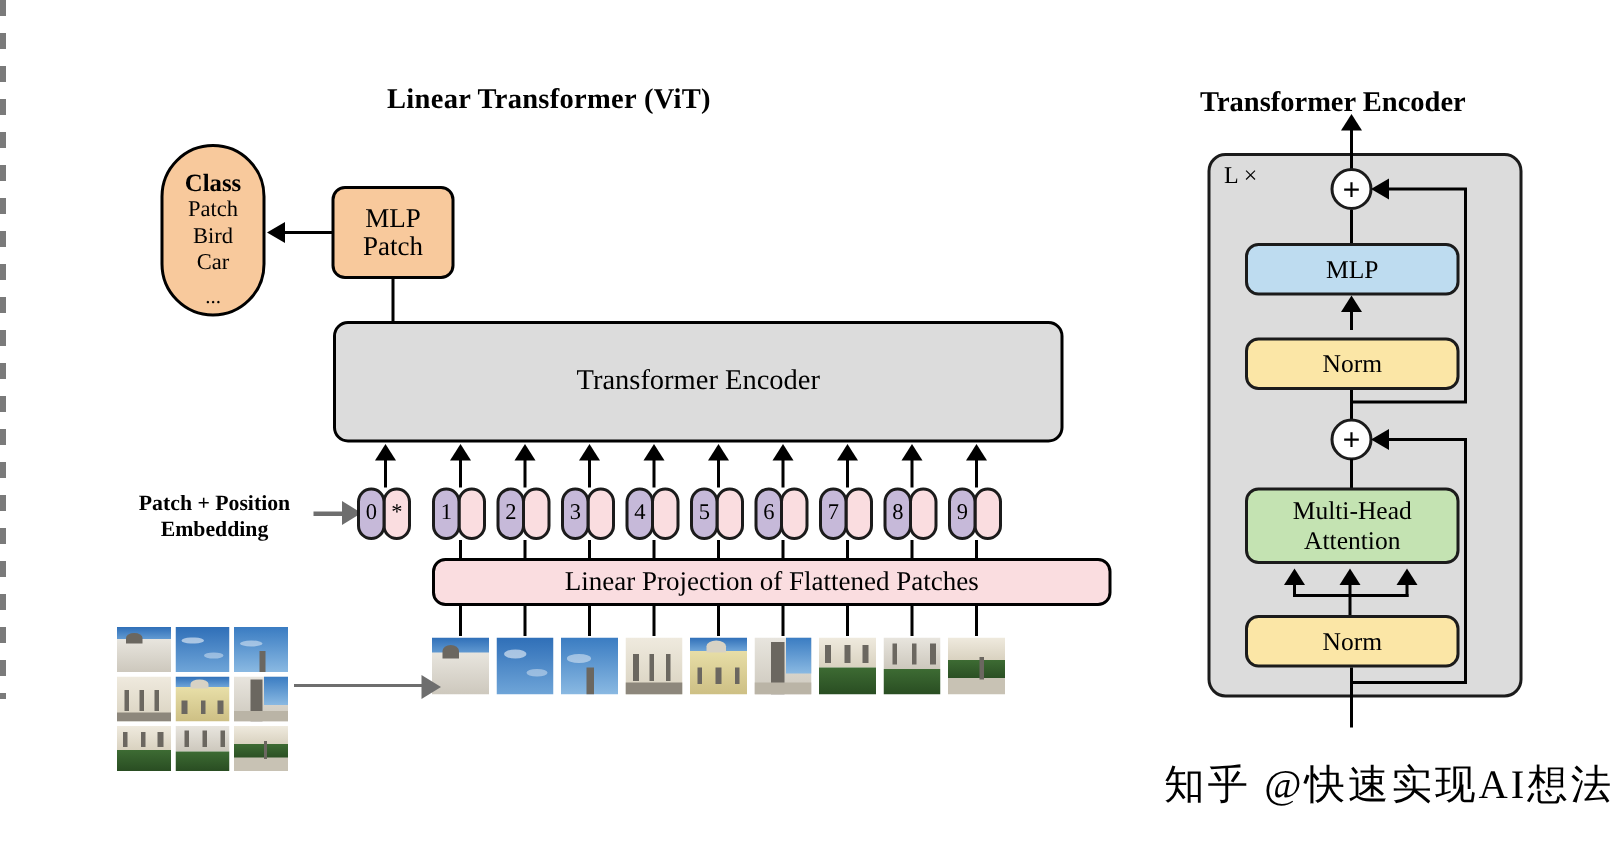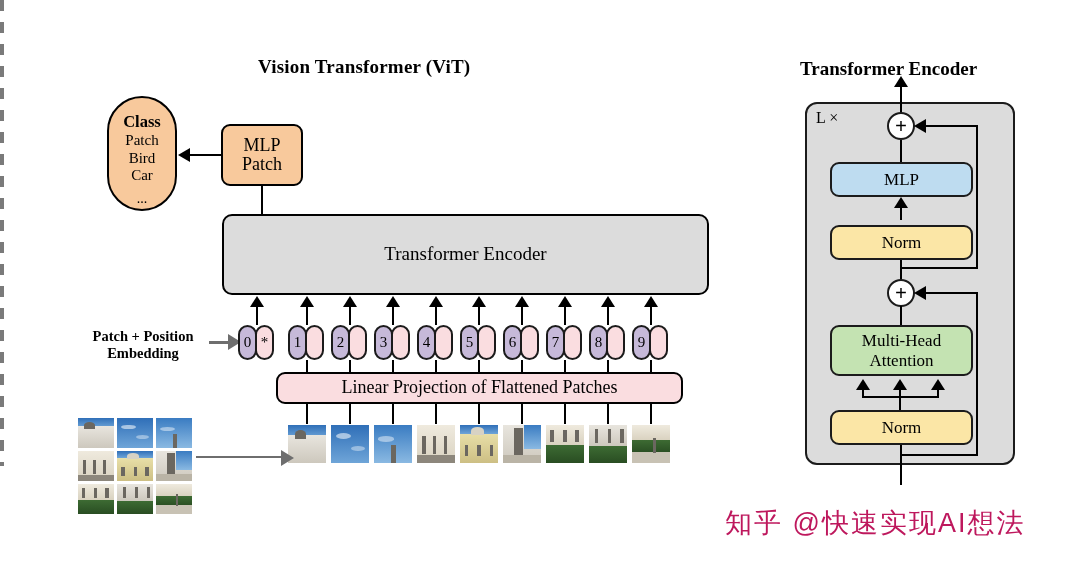--- a/index.html
+++ b/index.html
@@ -37,21 +37,21 @@
   #class-box .hd{font-weight:bold;font-size:16.5px;margin-bottom:1px;margin-top:12px;}
   #class-box .it{font-size:15px;line-height:1.18;}
   #class-box .dots{font-size:14px;margin-top:6px;}
 
   #mlp-head{left:221px;top:124px;width:82px;height:62px;border-radius:9px;
      background:#f8c99c;font-size:18px;flex-direction:column;}
 
   #enc-left{left:222px;top:214px;width:487px;height:81px;border-radius:10px;
      background:#dcdcdc;font-size:19px;}
 
-  #linproj{left:276px;top:372px;width:407px;height:32px;border-radius:9px;
+  #linproj{left:288px;top:372px;width:453px;height:32px;border-radius:9px;
      background:#fadde0;font-size:18px;}
 
   
   .tok{position:absolute;top:325px;width:19px;height:35px;border-radius:10px;
        border:2px solid #1b1b1b;box-sizing:border-box;display:flex;
        align-items:center;justify-content:center;font-size:15px;}
   .tok.num{background:#c6b9d9;z-index:3;}
   .tok.pos{background:#fadde0;z-index:2;}
 
   #patch-pos-lbl{left:78px;top:328px;width:130px;text-align:center;
@@ -83,44 +83,44 @@
      text-align:center;font-size:17px;line-height:1.05;position:absolute;}
 
   .plus{position:absolute;width:28px;height:28px;border-radius:50%;
      border:2px solid #1b1b1b;background:#fff;box-sizing:border-box;
      display:flex;align-items:center;justify-content:center;
      font-size:21px;font-weight:bold;line-height:1;}
   #plus1{left:887px;top:112px;}
   #plus2{left:887px;top:279px;}
 
   
-  #watermark{position:absolute;left:725px;top:505px;font-size:27px;
-     color:#be185d;white-space:nowrap;letter-spacing:2px;
-     font-family:Liberation Sans, sans-serif;}
+  #watermark{position:absolute;left:776px;top:505px;font-size:27px;
+     color:#000000;white-space:nowrap;letter-spacing:2px;
+     font-family:Liberation Serif, serif;}
 
   
   .pic{position:absolute;overflow:hidden;}
   .pic i{position:absolute;display:block;}
   
   .sky{background:linear-gradient(#2f6fb8,#6fa5d8);}
   .skyl{background:linear-gradient(#3a7cc2,#8ab9e2);}
   
   .bldg{background:linear-gradient(#e8e5de,#cdc8bd);}
   .bldg2{background:linear-gradient(#efeade,#d9d2c0);}
   .yel{background:linear-gradient(#e8dfa8,#cdbf84);}
   .grass{background:linear-gradient(#3d6b33,#294d22);}
   .path{background:#c8c2b4;}
   .dark{background:#6b6760;}
 </style>
 </head>
 <body>
 
 <div class="root">
 
-  <div class="title" id="vit-title">Vision Transformer (ViT)</div>
+  <div class="title" id="vit-title">Linear Transformer (ViT)</div>
 
   <div class="box" id="class-box">
     <span class="hd">Class</span>
     <span class="it">Patch</span>
     <span class="it">Bird</span>
     <span class="it">Car</span>
     <span class="dots">...</span>
   </div>
 
   <div class="line hline" style="left:190px;top:154px;width:32px;"></div>

